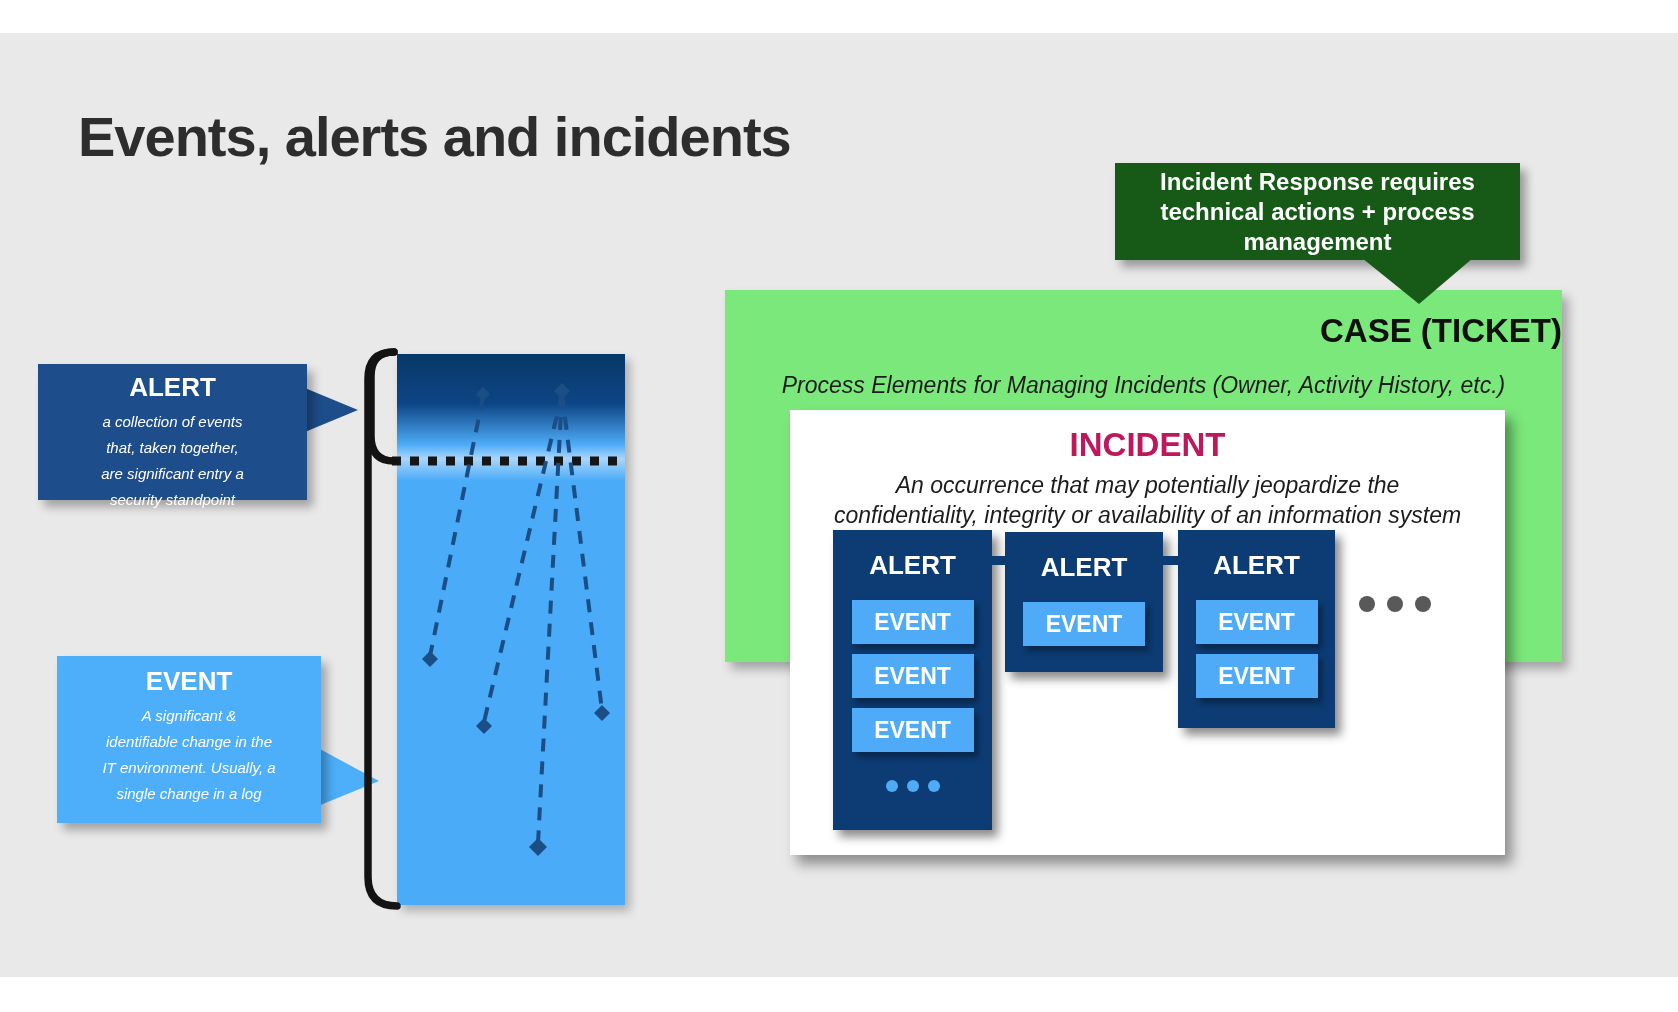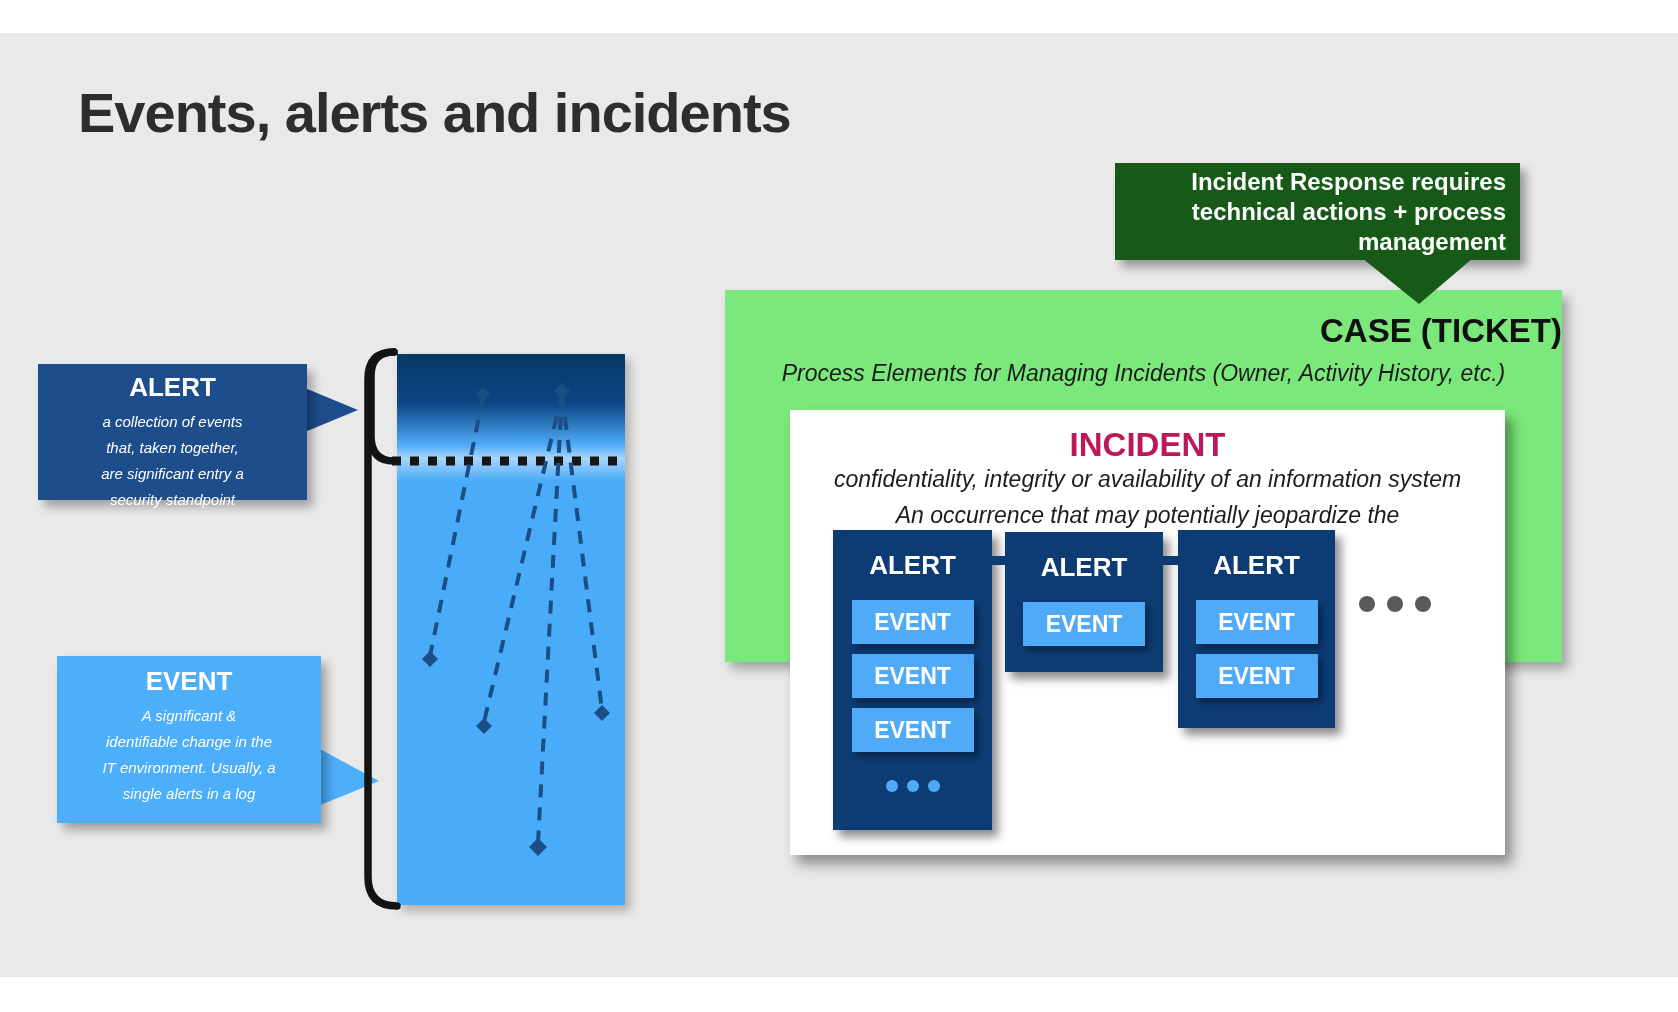--- a/index.html
+++ b/index.html
@@ -1,34 +1,34 @@
 <!DOCTYPE html>
 <html><head>
 <meta charset="utf-8">
 <style>
   html,body{margin:0;padding:0;background:#ffffff;}
   .slide{position:relative;width:1678px;height:1012px;background:#ffffff;overflow:hidden;
          font-family:"Liberation Sans","DejaVu Sans",sans-serif;}
   .gray-band{position:absolute;left:0;top:33px;width:1678px;height:944px;background:#e9e9e9;}
 
   
-  .title{position:absolute;left:78px;top:80px;font-size:56px;font-weight:700;color:#2d2d2d;letter-spacing:-1px;}
+  .title{position:absolute;left:78px;top:104px;font-size:56px;font-weight:700;color:#2d2d2d;letter-spacing:-1px;}
 
   
   .green-callout{position:absolute;left:1115px;top:163px;width:405px;height:97px;background:#175a17;
-                 color:#fff;font-weight:700;font-size:24px;line-height:1.25;text-align:right;
+                 color:#fff;font-weight:700;font-size:24px;line-height:1.25;text-align:center;
                  display:flex;align-items:center;justify-content:center;padding:0 14px;box-sizing:border-box;
                  box-shadow:6px 7px 9px rgba(0,0,0,0.35);}
   .green-tail{position:absolute;left:1355px;top:258px;width:125px;height:50px;}
 
   
   .case-box{position:absolute;left:725px;top:290px;width:837px;height:372px;background:#7be87b;
             box-shadow:6px 7px 10px rgba(0,0,0,0.30);}
   .case-title{margin-top:22px;text-align:right;font-size:33px;font-weight:800;color:#101010;}
-  .case-subtitle{margin-top:10px;text-align:center;font-style:italic;font-size:23px;color:#1c1c1c;}
+  .case-subtitle{margin-top:22px;text-align:center;font-style:italic;font-size:23px;color:#1c1c1c;}
 
   
   .incident-box{position:absolute;left:790px;top:410px;width:715px;height:445px;background:#ffffff;
                 box-shadow:7px 9px 12px rgba(0,0,0,0.40);}
   .incident-title{margin-top:16px;text-align:center;font-size:33px;font-weight:800;color:#be185d;}
   .incident-sub{text-align:center;font-style:italic;font-size:23px;line-height:30px;color:#1c1c1c;}
   .incident-sub.first{margin-top:6px;}
 
   
   .alert-box{position:absolute;background:#0c3c73;display:flex;flex-direction:column;align-items:center;
@@ -93,37 +93,37 @@
     <div class="co-line">that, taken together,</div>
     <div class="co-line">are significant entry a</div>
     <div class="co-line">security standpoint</div>
   </div>
 
   <div class="side-callout event-callout">
     <div class="co-title">EVENT</div>
     <div class="co-line">A significant &amp;</div>
     <div class="co-line">identifiable change in the</div>
     <div class="co-line">IT environment. Usually, a</div>
-    <div class="co-line">single alerts in a log</div>
+    <div class="co-line">single change in a log</div>
   </div>
 
   <div class="case-box">
     <div class="case-title">CASE (TICKET)</div>
     <div class="case-subtitle">Process Elements for Managing Incidents (Owner, Activity History, etc.)</div>
   </div>
 
   <div class="green-callout">Incident Response requires technical actions + process management</div>
   <svg class="green-tail" viewBox="0 0 125 50">
     <polygon points="7,0 118,0 64,46" fill="#175a17"></polygon>
   </svg>
 
   <div class="incident-box">
     <div class="incident-title">INCIDENT</div>
+    <div class="incident-sub first">An occurrence that may potentially jeopardize the</div>
     <div class="incident-sub">confidentiality, integrity or availability of an information system</div>
-    <div class="incident-sub first">An occurrence that may potentially jeopardize the</div>
   </div>
 
   <div class="alert-box" style="left:833px;top:530px;width:159px;height:300px;">
     <div class="alert-label">ALERT</div>
     <div class="chip">EVENT</div>
     <div class="chip">EVENT</div>
     <div class="chip">EVENT</div>
     <div class="chip-dots">
         <span></span>
         <span></span>

